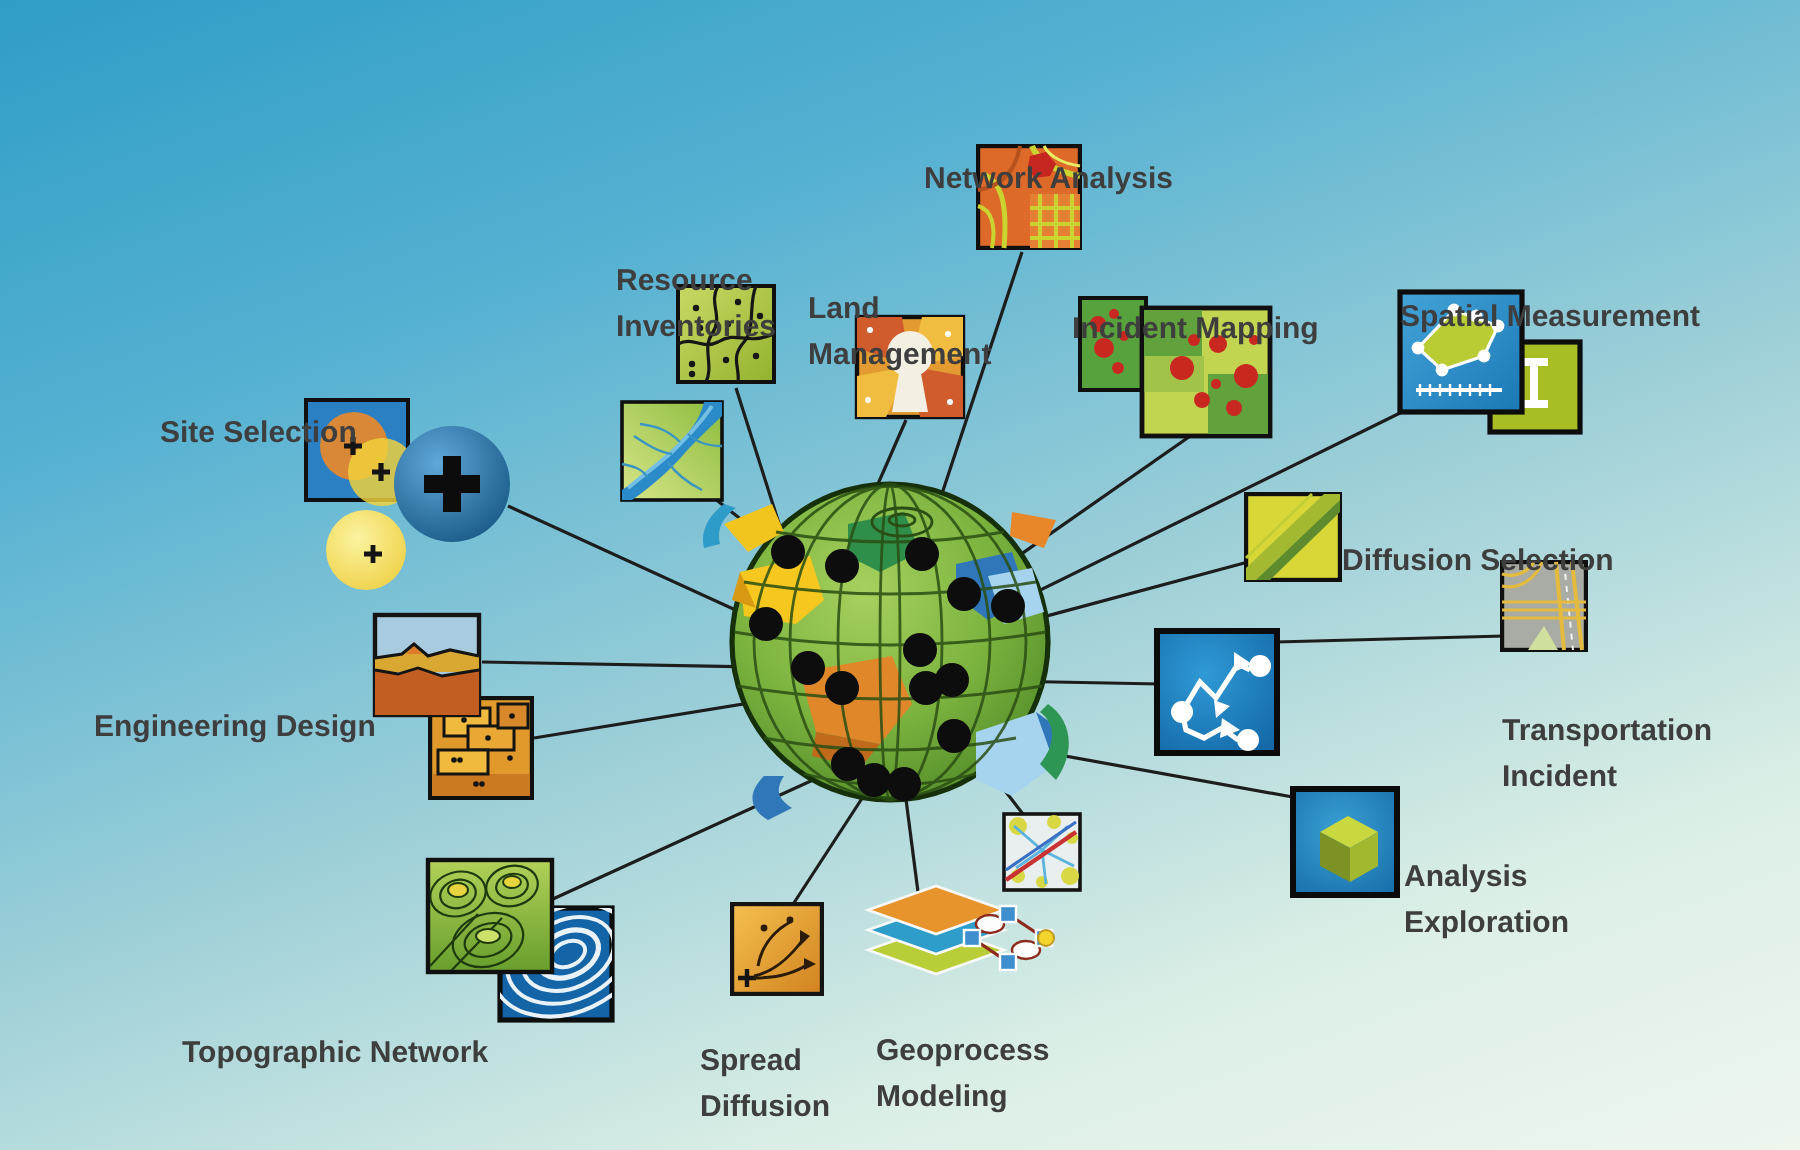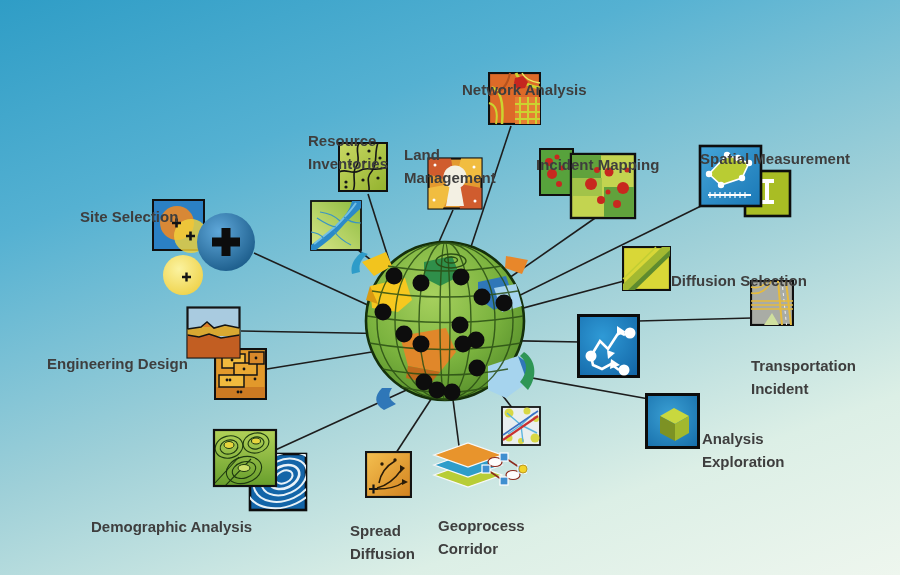--- a/index.html
+++ b/index.html
@@ -458,18 +458,18 @@
 
   <div class="label ctr" style="left:80px;top:180px;width:125px">Site Selection</div>
   <div class="label" style="left:308px;top:104px;width:85px">Resource Inventories</div>
   <div class="label" style="left:404px;top:118px;width:100px">Land Management</div>
   <div class="label nw" style="left:462px;top:53px">Network Analysis</div>
   <div class="label nw" style="left:536px;top:128px">Incident Mapping</div>
   <div class="label nw" style="left:700px;top:122px">Spatial Measurement</div>
   <div class="label nw" style="left:671px;top:244px">Diffusion Selection</div>
   <div class="label" style="left:751px;top:329px;width:112px">Transportation Incident</div>
   <div class="label nw" style="left:47px;top:327px">Engineering Design</div>
-  <div class="label nw" style="left:91px;top:490px">Demographic Analysis</div>
+  <div class="label nw" style="left:91px;top:490px">Topographic Network</div>
   <div class="label" style="left:350px;top:494px;width:76px">Spread Diffusion</div>
-  <div class="label" style="left:438px;top:489px;width:100px">Geoprocess Corridor</div>
+  <div class="label" style="left:438px;top:489px;width:100px">Geoprocess Modeling</div>
   <div class="label" style="left:702px;top:402px;width:95px">Analysis Exploration</div>
 
 </div>
 
 </body></html>

